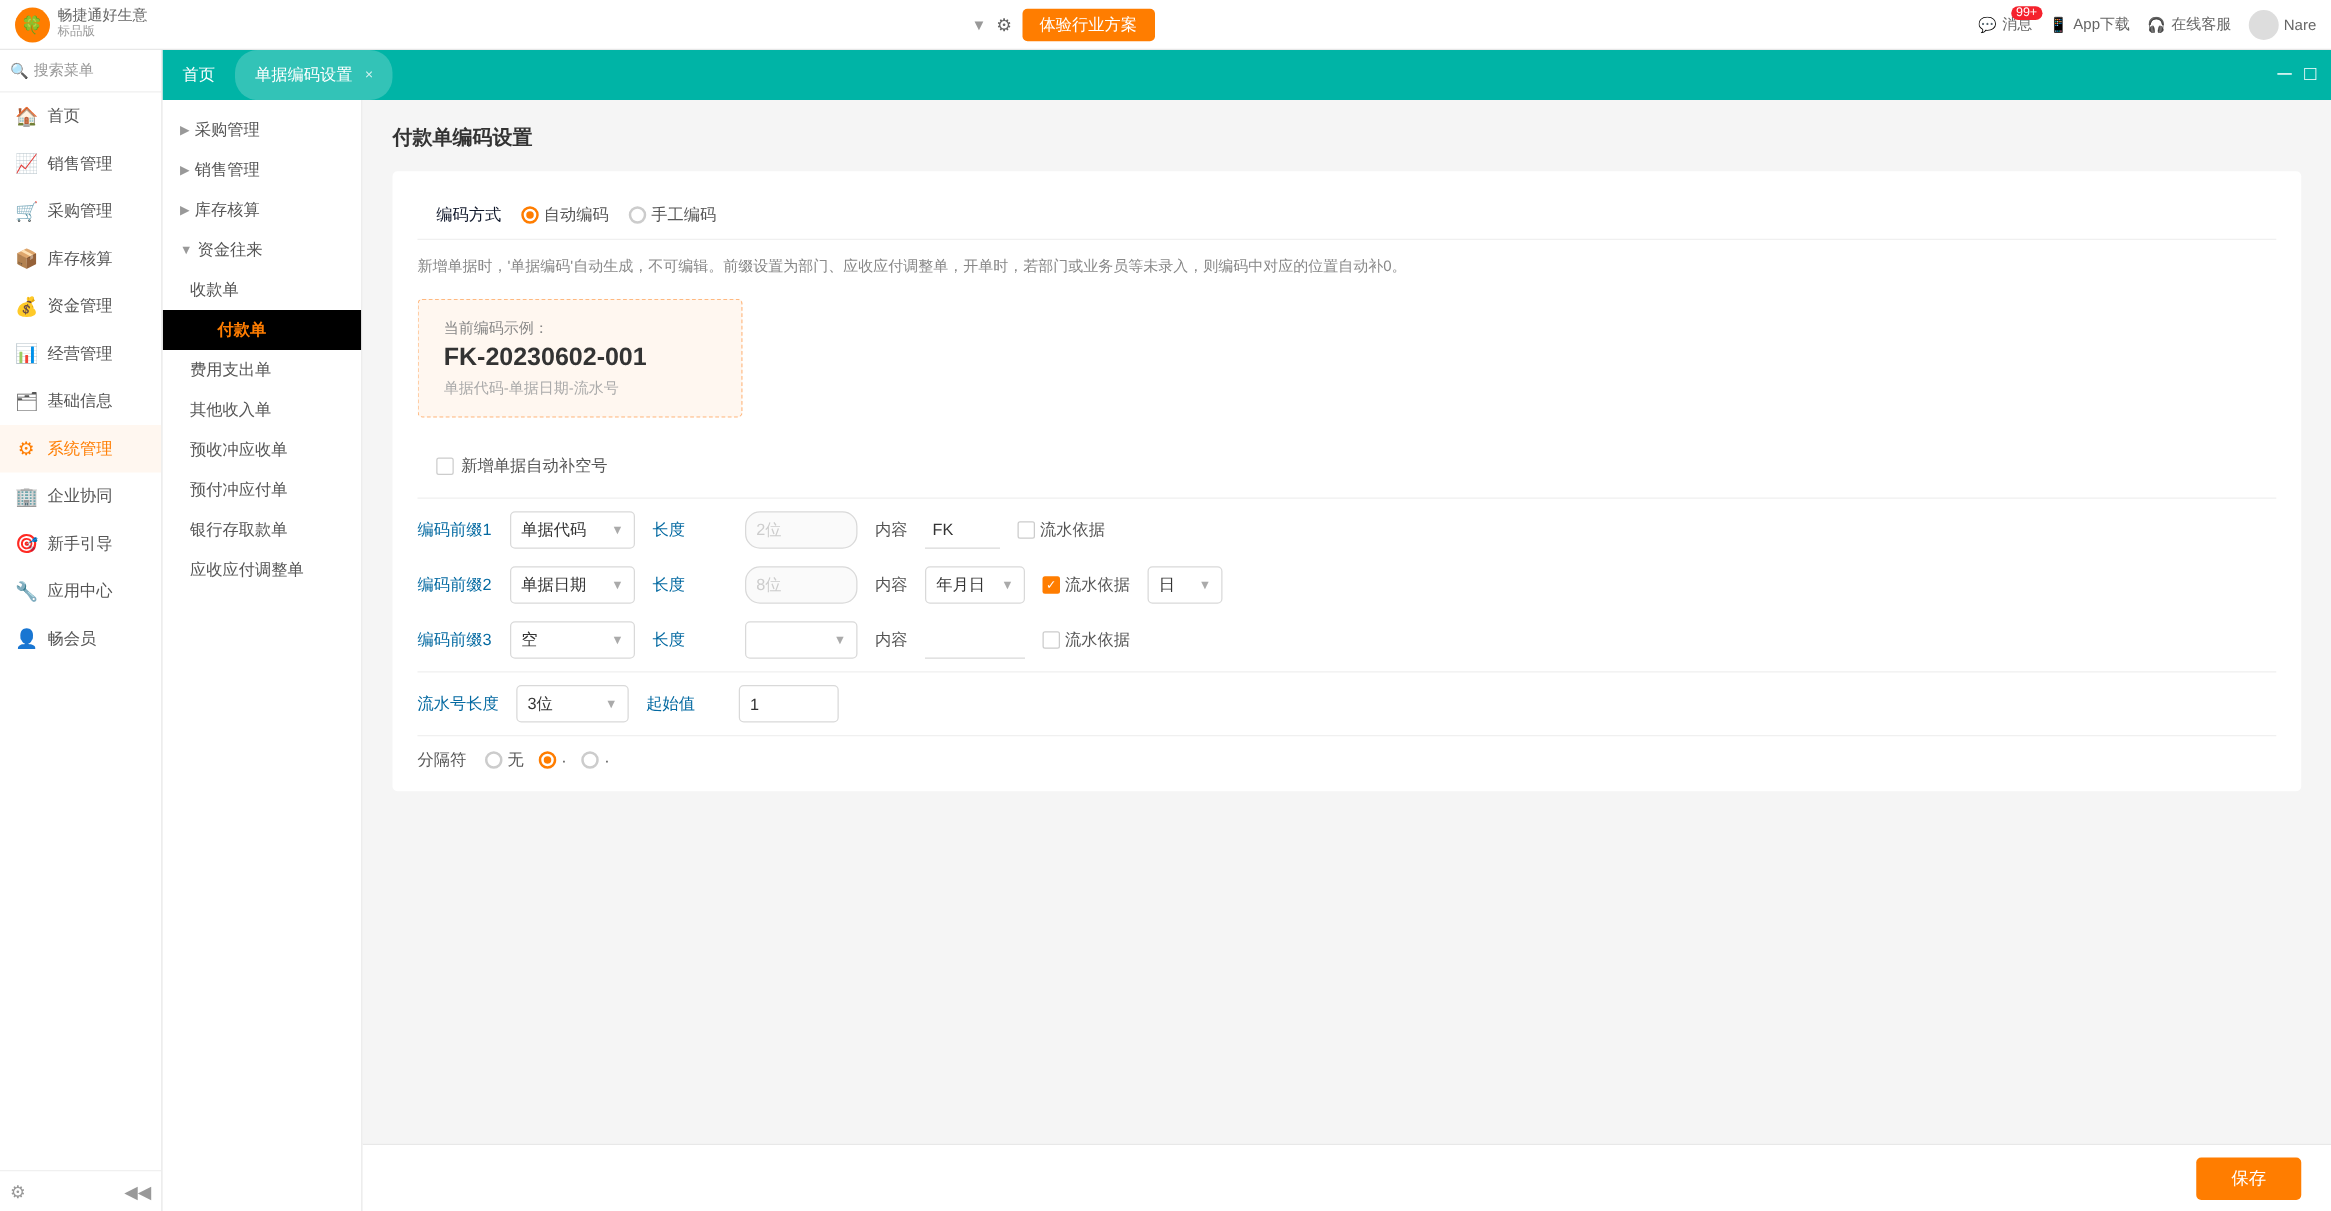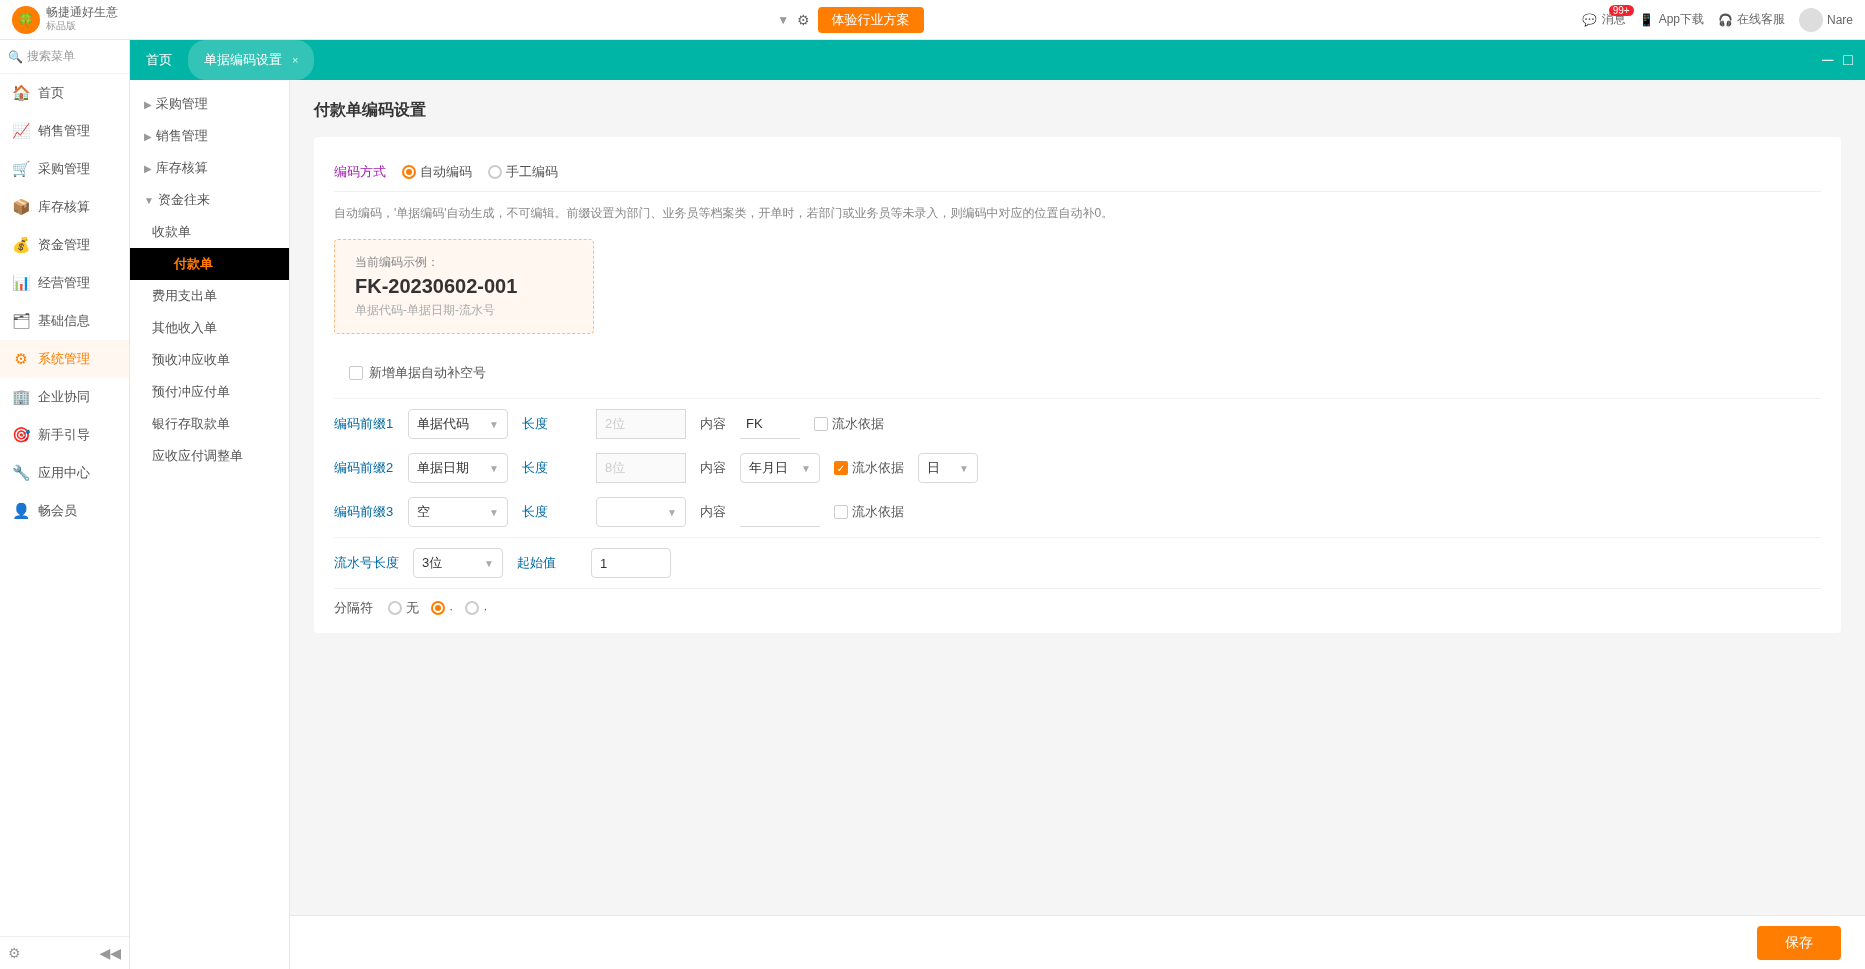--- a/index.html
+++ b/index.html
@@ -54,21 +54,21 @@
 
     
     .main-content { flex: 1; overflow-y: auto; padding: 20px 24px; background: #f5f5f5; }
     .page-title { font-size: 16px; font-weight: 600; color: #333; margin-bottom: 16px; }
 
     
     .card { background: #fff; border-radius: 4px; padding: 16px 20px; margin-bottom: 0; }
 
     
     .encode-method-row { display: flex; align-items: center; gap: 16px; padding: 10px 0; border-bottom: 1px solid #f0f0f0; margin-bottom: 12px; }
-    .encode-method-label { color: #a21caf; font-size: 13px; }
+    .encode-method-label { color: #0f172a; font-size: 13px; margin-left: 15px; }
     .radio-group { display: flex; align-items: center; gap: 16px; }
     .radio-item { display: flex; align-items: center; gap: 4px; cursor: pointer; font-size: 13px; color: #555; }
     .radio-dot { width: 14px; height: 14px; border-radius: 50%; border: 2px solid #ccc; display: flex; align-items: center; justify-content: center; }
     .radio-dot.checked { border-color: #ff7d00; }
     .radio-dot.checked::after { content: ''; width: 6px; height: 6px; background: #ff7d00; border-radius: 50%; display: block; }
 
     
     .info-text { font-size: 12px; color: #888; margin-bottom: 16px; line-height: 1.6; }
 
     
@@ -81,21 +81,21 @@
     .check-row { display: flex; align-items: center; gap: 6px; margin-bottom: 16px; font-size: 13px; color: #555; margin-left: 15px; }
     .checkbox-box { width: 14px; height: 14px; border: 1px solid #ccc; border-radius: 2px; cursor: pointer; }
 
     
     .form-section { display: flex; flex-direction: column; gap: 14px; }
     .form-row { display: flex; align-items: center; gap: 14px; flex-wrap: wrap; }
     .form-label { font-size: 13px; color: #0369a1; min-width: 60px; white-space: nowrap; }
     .form-select { height: 30px; border: 1px solid #d9d9d9; border-radius: 4px; padding: 0 8px; font-size: 13px; color: #333; background: #fff; min-width: 90px; cursor: pointer; display: flex; align-items: center; justify-content: space-between; position: relative; }
     .form-select .chevron { color: #aaa; font-size: 10px; margin-left: 6px; }
     .form-input-content { height: 30px; border: none; border-bottom: 1px solid #d9d9d9; padding: 0 6px; font-size: 13px; color: #333; background: transparent; min-width: 50px; }
-    .form-length-input { height: 30px; border: 1px solid #d9d9d9; border-radius: 0; padding: 0 8px; font-size: 13px; color: #ccc; background: #fafafa; min-width: 90px; }
+    .form-length-input { height: 30px; border: 1px solid #d9d9d9; border-radius: 12px; padding: 0 8px; font-size: 13px; color: #ccc; background: #fafafa; min-width: 90px; }
     .content-label { font-size: 13px; color: #555; text-align: right; }
     .stream-check { display: flex; align-items: center; gap: 4px; font-size: 13px; color: #555; }
     .checkbox-checked { width: 14px; height: 14px; background: #ff7d00; border-radius: 2px; display: flex; align-items: center; justify-content: center; cursor: pointer; }
     .checkbox-checked::after { content: '✓'; color: white; font-size: 10px; }
 
     
     .serial-row { display: flex; align-items: center; gap: 14px; }
     .start-input { height: 30px; border: 1px solid #d9d9d9; border-radius: 4px; padding: 0 8px; font-size: 13px; color: #333; background: #fff; width: 80px; }
 
     
@@ -277,21 +277,21 @@
                   <span>自动编码</span>
                 </label>
                 <label class="radio-item">
                   <div class="radio-dot"></div>
                   <span>手工编码</span>
                 </label>
               </div>
             </div>
 
             
-            <div class="info-text">自动编码，'单据编码'自动生成，不可编辑。前缀设置为部门、业务员等档案类，开单时，若部门或业务员等未录入，则编码中对应的位置自动补0。</div>
+            <div class="info-text">新增单据时，'单据编码'自动生成，不可编辑。前缀设置为部门、应收应付调整单，开单时，若部门或业务员等未录入，则编码中对应的位置自动补0。</div>
 
             
             <div class="code-preview">
               <div class="code-preview-label">当前编码示例：</div>
               <div class="code-preview-value">FK-20230602-001</div>
               <div class="code-preview-desc">单据代码-单据日期-流水号</div>
             </div>
 
             
             <div class="check-row" style="margin-top:14px;">

